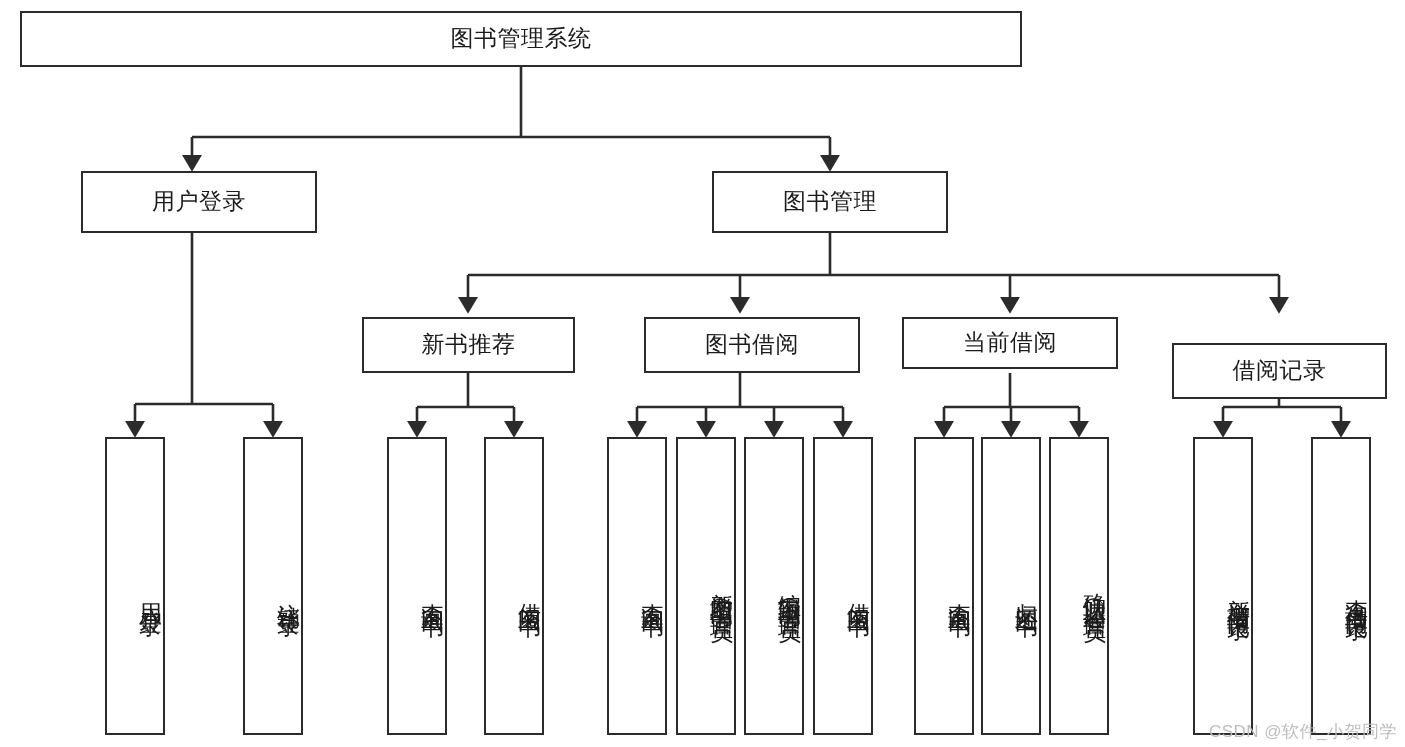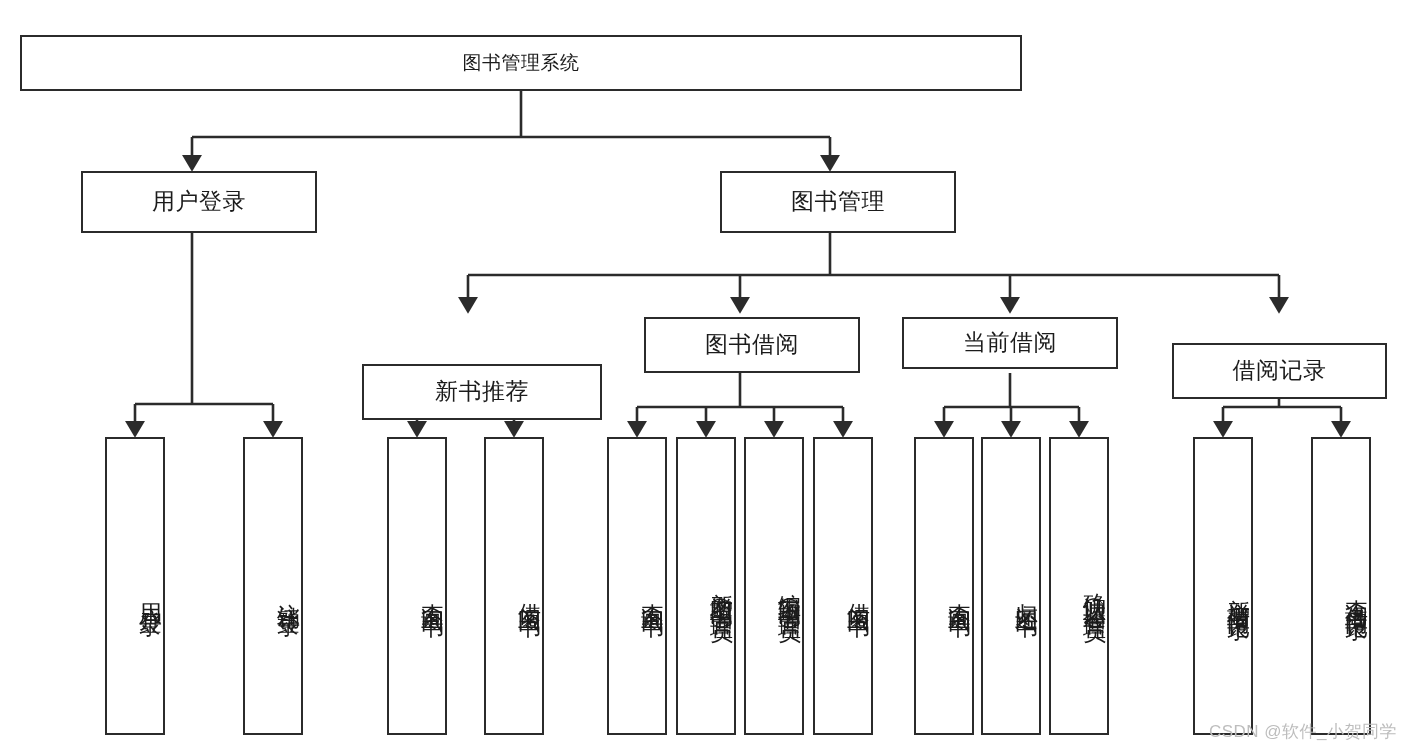--- a/index.html
+++ b/index.html
@@ -37,22 +37,21 @@
     color: #1b1b1b;
     z-index: 2;
   }
   .node-h {
     font-size: 23px;
     letter-spacing: 0.5px;
     line-height: 1.2;
     white-space: nowrap;
   }
   .node-root {
-    font-size: 19px;
-    margin-top: 24px;
+    font-size: 23px;
   }
   .node-v {
     font-size: 23px;
     writing-mode: vertical-rl;
     text-orientation: upright;
     align-items: flex-start;
     justify-content: center;
     padding-top: 14px;
     letter-spacing: 4px;
     line-height: 1.05;
@@ -128,25 +127,25 @@
     </g>
   </svg>
 
   <div class="node node-h node-root" style="left:20px; top:11px; width:1002px; height:56px;">
     <span>图书管理系统</span>
   </div>
 
   <div class="node node-h" style="left:81px; top:171px; width:236px; height:62px;">
     <span>用户登录</span>
   </div>
-  <div class="node node-h" style="left:712px; top:171px; width:236px; height:62px;margin-left:8px;">
+  <div class="node node-h" style="left:712px; top:171px; width:236px; height:62px;">
     <span>图书管理</span>
   </div>
 
-  <div class="node node-h" style="left:362px; top:317px; width:240px; height:56px;margin-top:47px;">
+  <div class="node node-h" style="left:362px; top:317px; width:213px; height:56px;">
     <span>新书推荐</span>
   </div>
   <div class="node node-h" style="left:632px; top:317px; width:216px; height:56px;margin-left:12px;">
     <span>图书借阅</span>
   </div>
   <div class="node node-h" style="left:902px; top:317px; width:216px; height:52px;">
     <span>当前借阅</span>
   </div>
   <div class="node node-h" style="left:1172px; top:317px; width:215px; height:56px;margin-top:26px;">
     <span>借阅记录</span>

